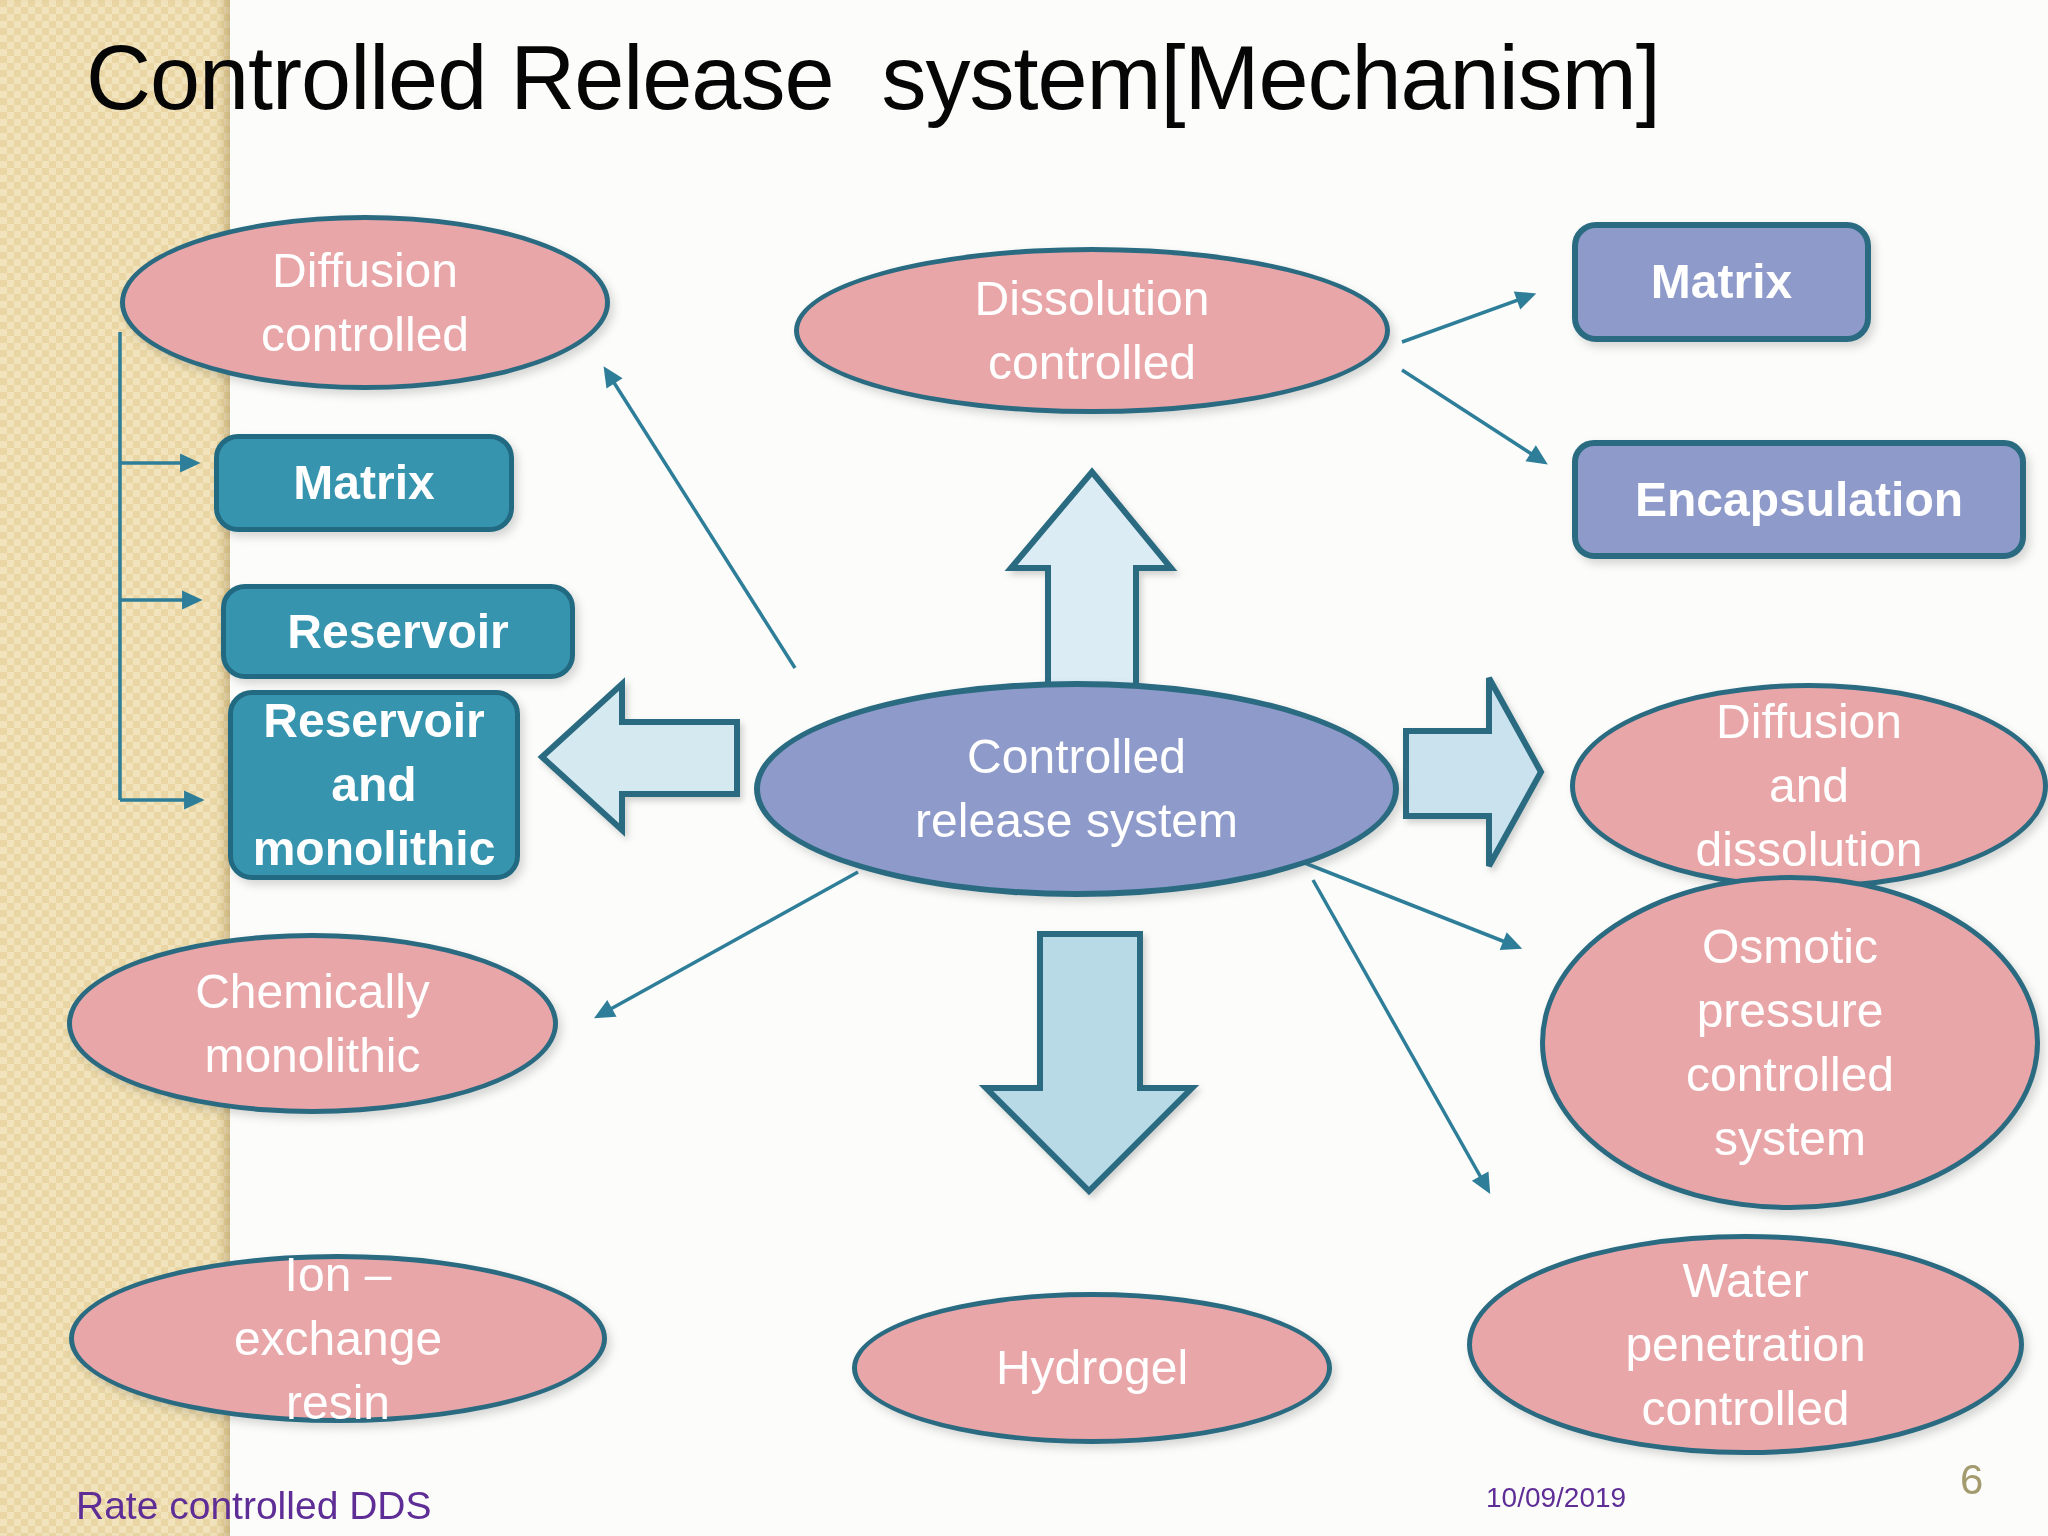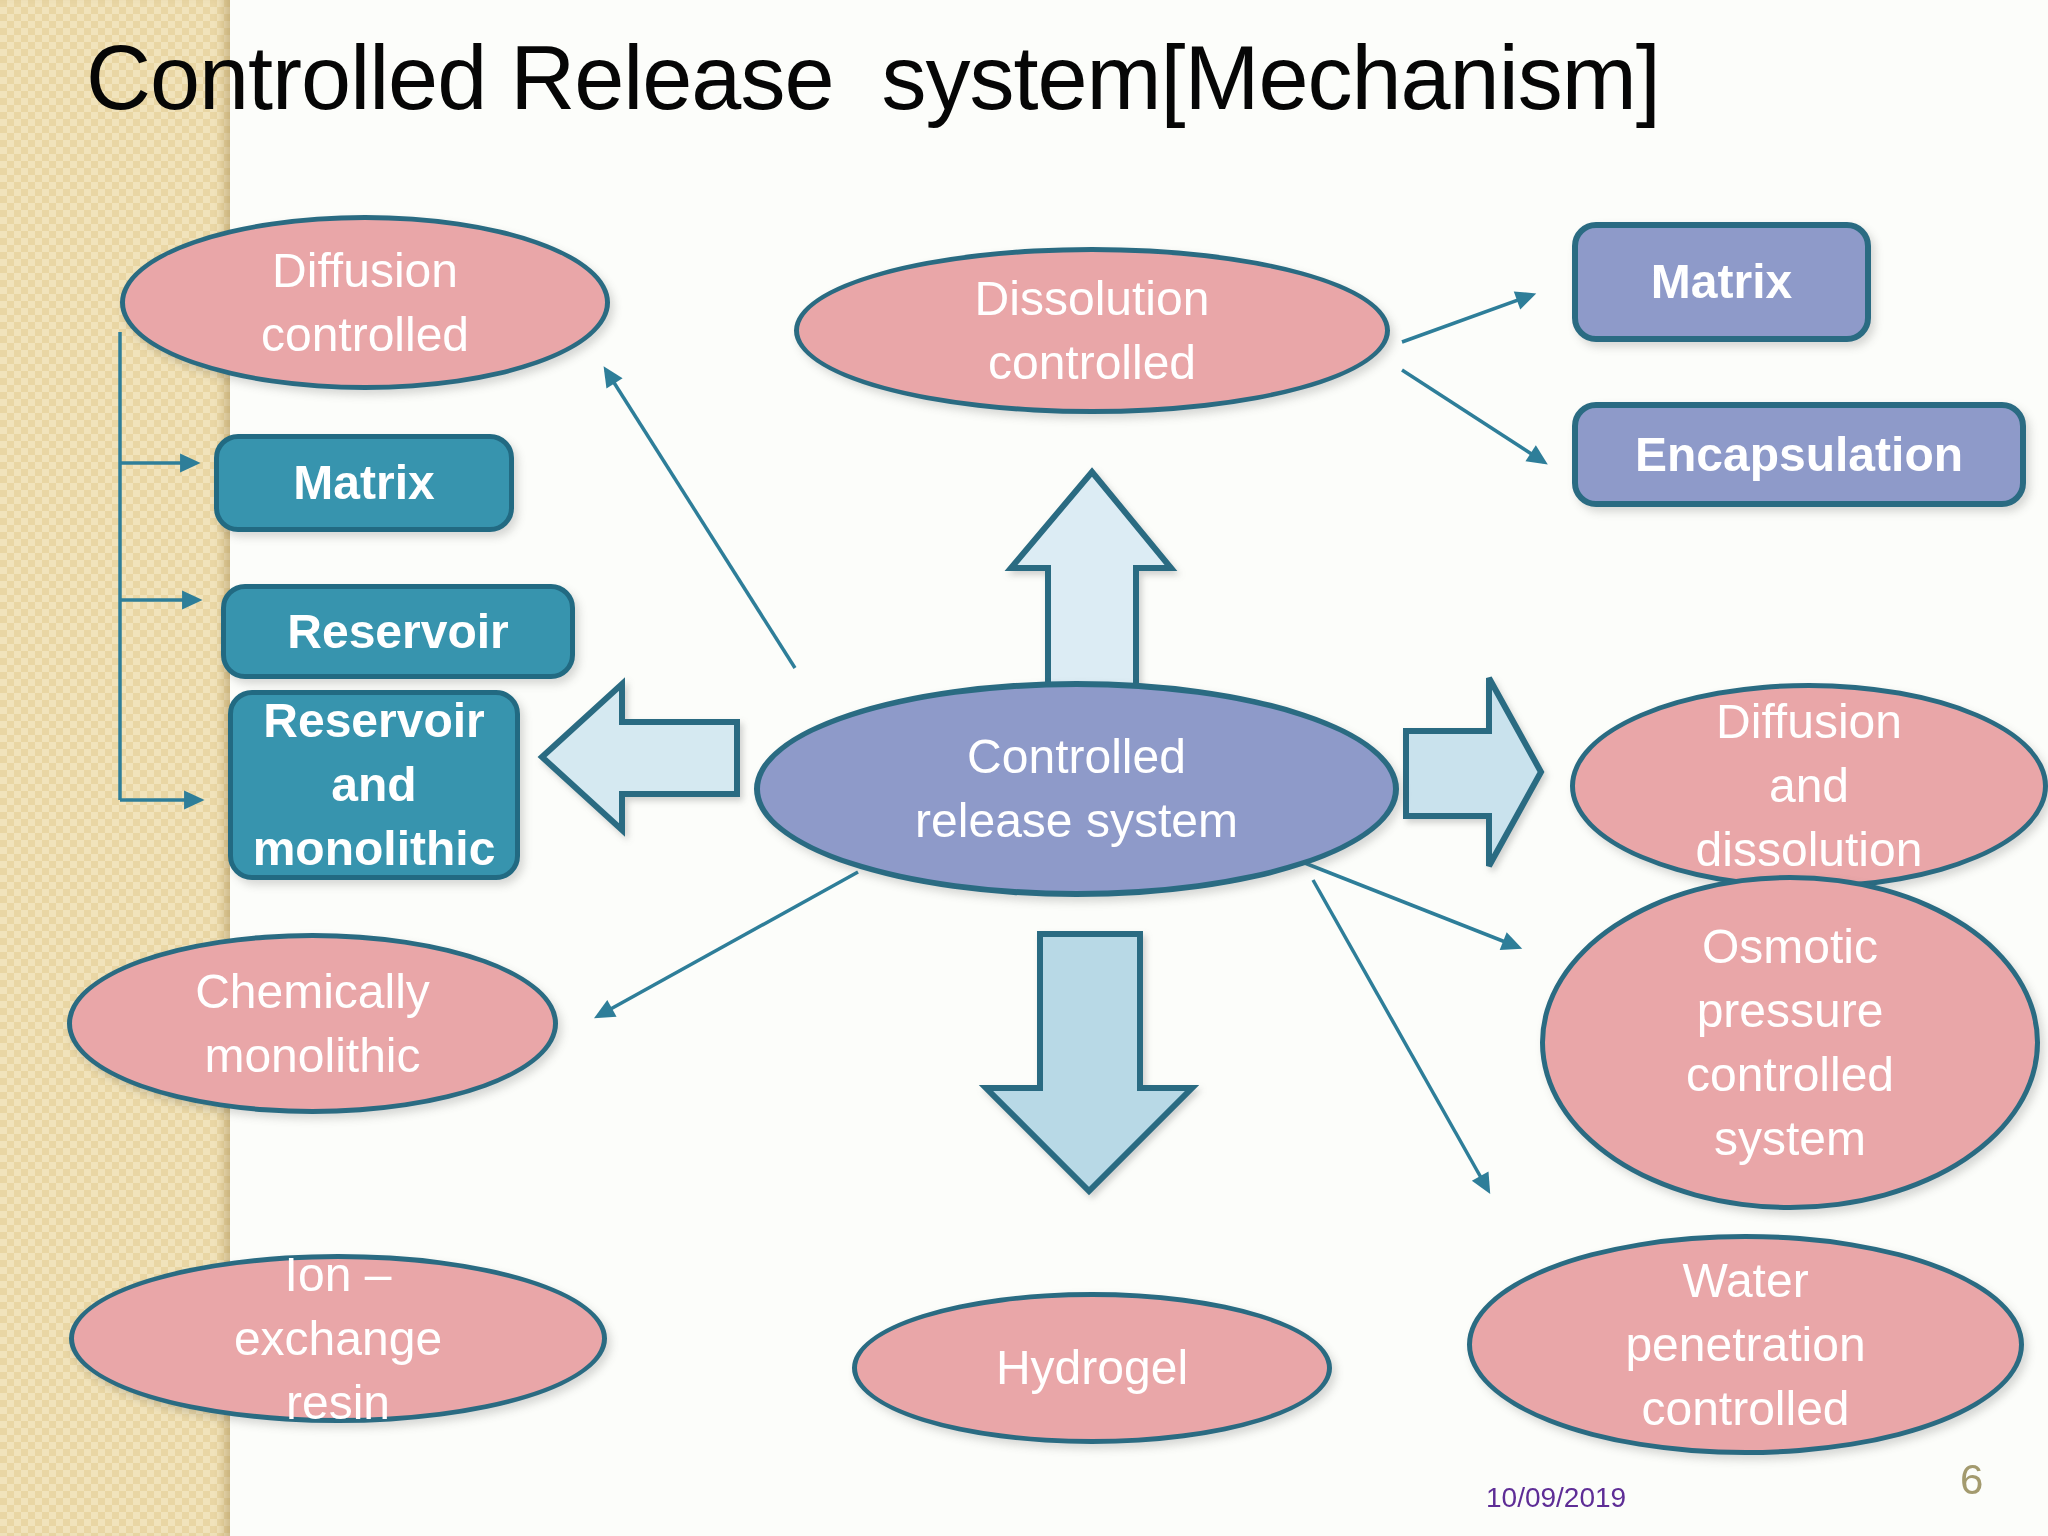--- a/index.html
+++ b/index.html
@@ -97,21 +97,21 @@
 
   <div class="shape ellipse pink" style="left:794px;top:247px;width:596px;height:167px;">
     <span class="lbl">Dissolution
 controlled</span>
   </div>
 
   <div class="shape rrect purple" style="left:1572px;top:222px;width:299px;height:120px;">
     <span class="lbl">Matrix</span>
   </div>
 
-  <div class="shape rrect purple" style="left:1572px;top:402px;width:454px;height:105px;">
+  <div class="shape rrect purple" style="left:1572px;top:440px;width:454px;height:119px;border-radius:22px;">
     <span class="lbl">Encapsulation</span>
   </div>
 
   <div class="shape ellipse purple" style="left:754px;top:681px;width:645px;height:216px;">
     <span class="lbl">Controlled
 release system</span>
   </div>
 
   <div class="shape ellipse pink overflow-label" style="left:1570px;top:683px;width:478px;height:206px;">
     <span class="lbl">Diffusion
@@ -140,16 +140,17 @@
   <div class="shape ellipse pink" style="left:852px;top:1292px;width:480px;height:152px;">
     <span class="lbl">Hydrogel</span>
   </div>
 
   <div class="shape ellipse pink overflow-label" style="left:69px;top:1254px;width:538px;height:169px;">
     <span class="lbl">Ion –
 exchange
 resin</span>
   </div>
 
+  <div class="footer-text" style="left:76px;top:1484px;">Rate controlled DDS</div>
   <div class="footer-text" style="left:1486px;top:1482px;font-size:28px;">10/09/2019</div>
   <div class="page-num" style="left:1960px;top:1456px;">6</div>
 
 </div>
 
 </body></html>

